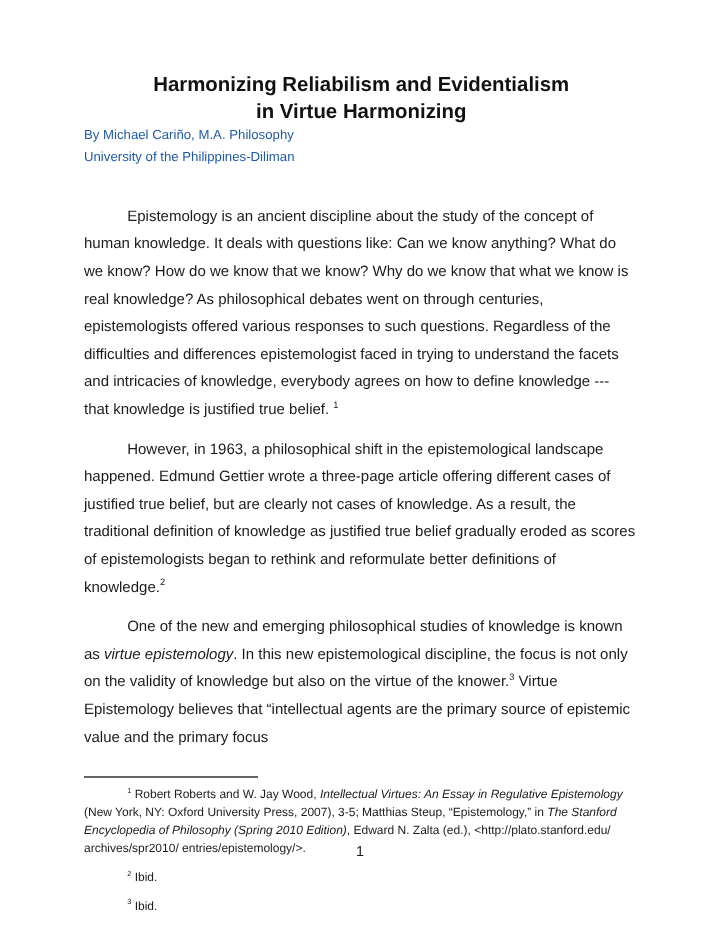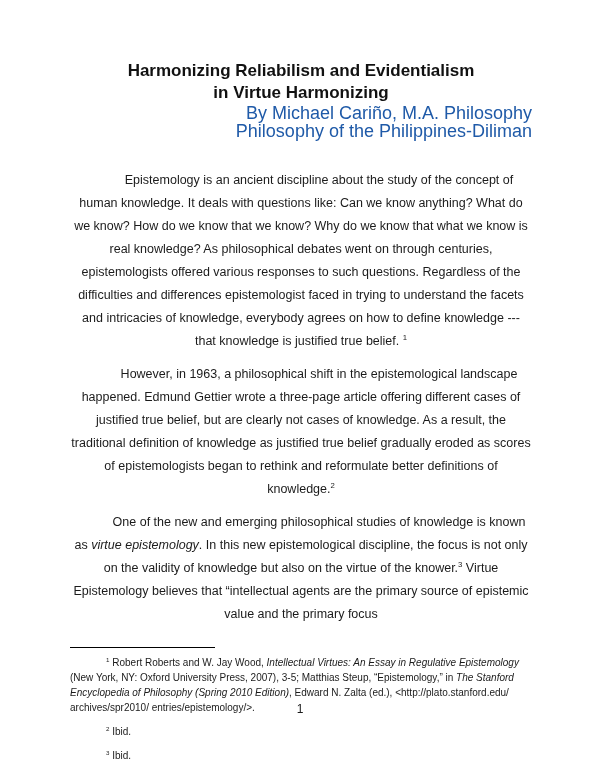--- a/index.html
+++ b/index.html
@@ -19,35 +19,35 @@
   }
   .title-block { margin-bottom: 0; }
   .title-line {
     text-align: center;
     font-weight: bold;
     font-size: 17px;
     line-height: 22px;
     color: #111111;
   }
   .byline {
-    text-align: right;
+    text-align: left;
     color: var(--accent);
-    font-size: 18px;
+    font-size: 11px;
     line-height: 18px;
   }
   .doc-body {
     margin-top: 29px;
     font-size: 12.5px;
     line-height: 23px;
     color: #1b1b1b;
   }
   .doc-body p.body-paragraph {
     text-indent: 36px;
     margin-bottom: 10px;
-    text-align: center;
+    text-align: left;
   }
   sup {
     font-size: 0.62em;
     vertical-align: super;
     line-height: 0;
   }
   .footnote-sep {
     width: 145px;
     border-top: 1px solid #000000;
     margin-top: 21px;
@@ -74,21 +74,21 @@
 </style>
 </head>
 <body>
 
 <div class="page">
 
   <div class="title-block">
     <div class="title-line">Harmonizing Reliabilism and Evidentialism</div>
     <div class="title-line">in Virtue Harmonizing</div>
     <div class="byline">By Michael Cariño, M.A. Philosophy</div>
-    <div class="byline">Philosophy of the Philippines-Diliman</div>
+    <div class="byline">University of the Philippines-Diliman</div>
   </div>
 
   <div class="doc-body" id="body-container">
       <p class="body-paragraph"><span>Epistemology is an ancient discipline about the study of the concept of human knowledge.  It deals with questions like: Can we know anything? What do we know? How do we know that we know? Why do we know that what we know is real knowledge? As philosophical debates went on through centuries, epistemologists offered various responses to such questions. Regardless of the difficulties and differences epistemologist faced in trying to understand the facets and intricacies of knowledge, everybody agrees on how to define knowledge --- that knowledge is justified true belief. </span><sup>1</sup></p>
       <p class="body-paragraph"><span>However, in 1963, a philosophical shift in the epistemological landscape happened.  Edmund Gettier wrote a three-page article offering different cases of justified true belief, but are clearly not cases of knowledge.  As a result, the traditional definition of knowledge as justified true belief gradually eroded as scores of epistemologists began to rethink and reformulate better definitions of knowledge.</span><sup>2</sup></p>
       <p class="body-paragraph"><span>One of the new and emerging philosophical studies of knowledge is known as </span><i>virtue epistemology</i><span>.  In this new epistemological discipline, the focus is not only on the validity of knowledge but also on the virtue of the knower.</span><sup>3</sup><span> Virtue Epistemology believes that “intellectual agents are the primary source of epistemic value and the primary focus</span></p>
     </div>
 
   <div class="footnote-sep"></div>
 

